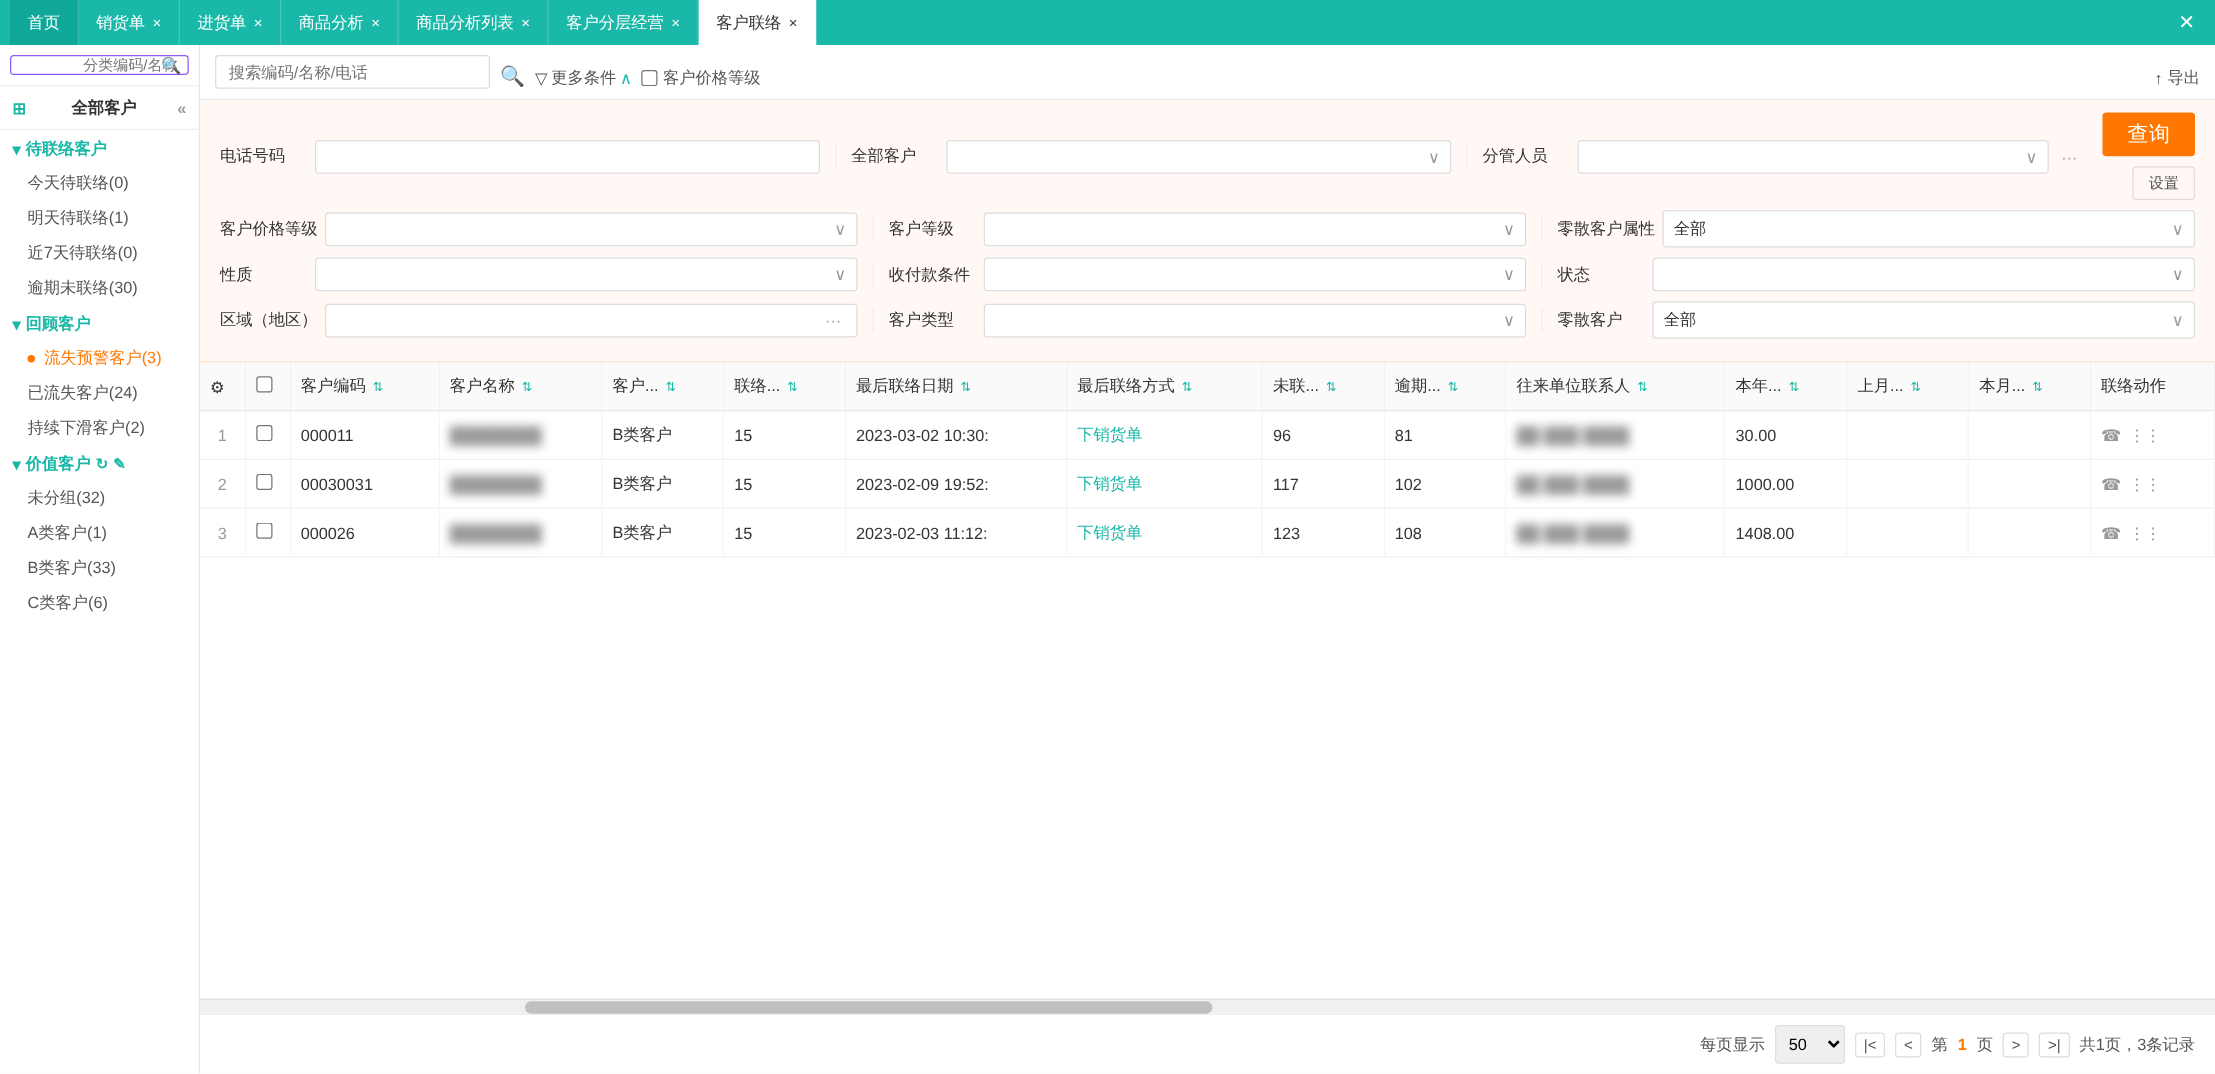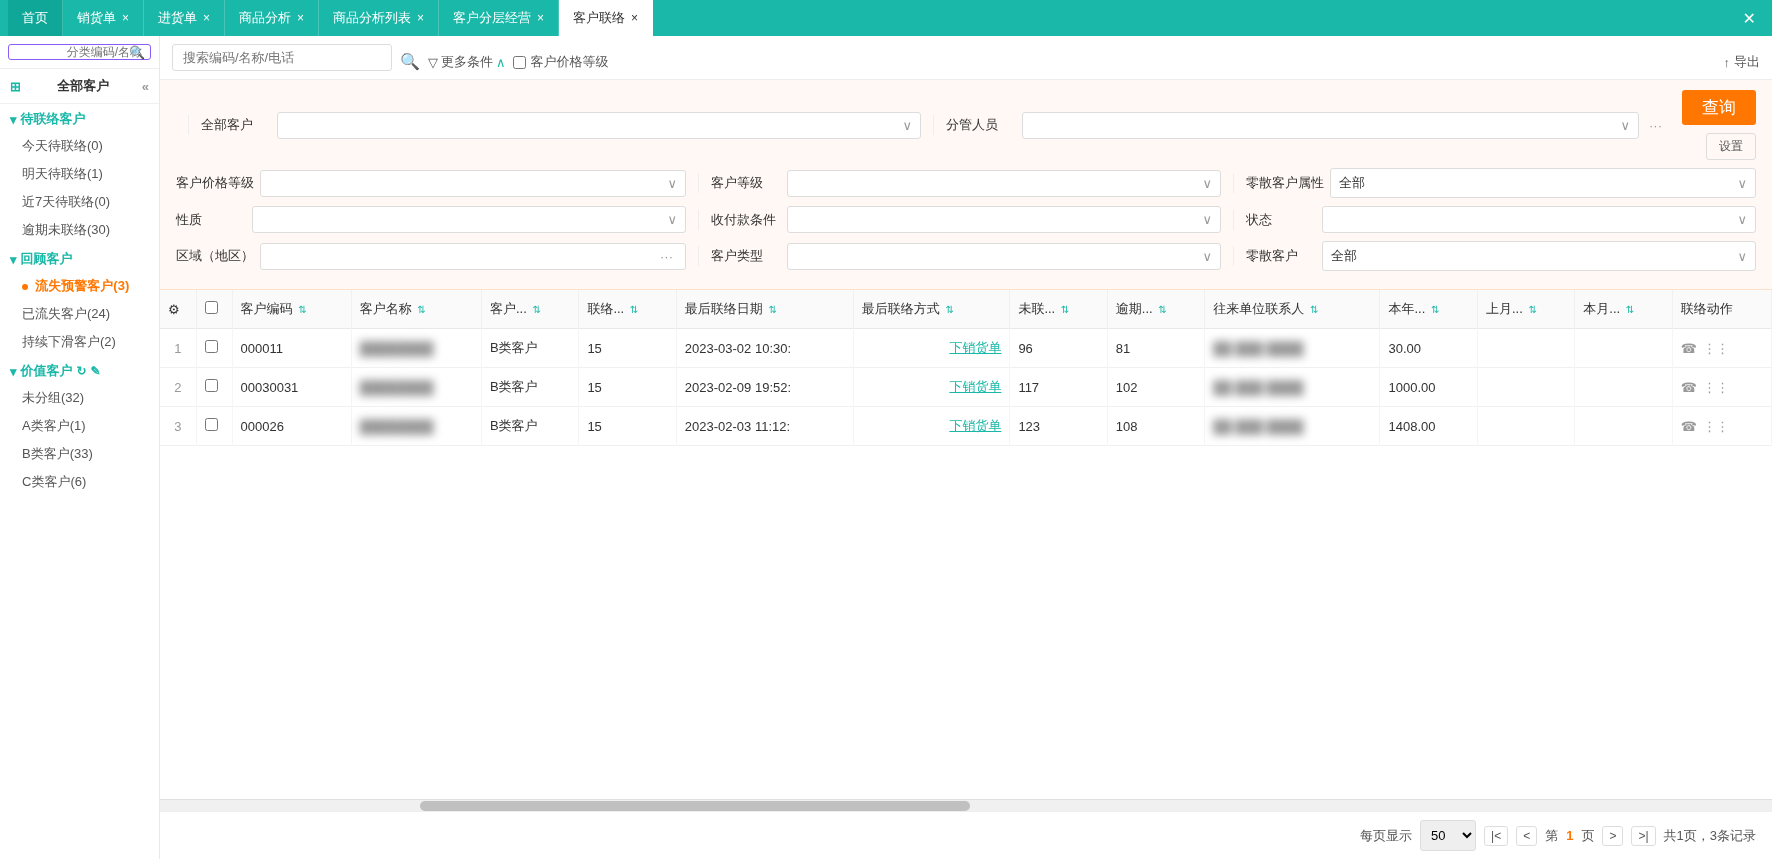--- a/index.html
+++ b/index.html
@@ -108,21 +108,21 @@
       margin-right: 4px;
     }
     .sidebar-item {
       padding: 5px 10px 5px 22px;
       color: #555;
       cursor: pointer;
       font-size: 12px;
     }
     .sidebar-item.active {
       color: #ff7700;
-      font-weight: bold;
+      font-weight: normal;
     }
     .sidebar-item.active::before {
       content: '';
       display: inline-block;
       width: 6px;
       height: 6px;
       background: #ff7700;
       border-radius: 50%;
       margin-right: 4px;
       vertical-align: middle;
@@ -319,23 +319,21 @@
       border-bottom: 1px solid #f0f0f0;
     }
     tbody td {
       padding: 10px 8px;
       color: #333;
       border-right: 1px solid #f5f5f5;
       white-space: nowrap;
     }
     tbody td.link-cell {
       color: #1ab8a8;
-      text-decoration: underline;
-      cursor: pointer;
-      text-align: right;
+      cursor: pointer;
     }
     .row-num {
       color: #999;
       text-align: center;
     }
     .action-icons {
       display: flex;
       gap: 6px;
       color: #999;
       cursor: pointer;
@@ -515,20 +513,24 @@
       </label>
       <button class="export-btn">
         <span>↑</span>
         <span>导出</span>
       </button>
     </div>
 
     <div class="filter-panel">
 
       <div class="filter-row">
+        <div class="filter-field">
+          <label>电话号码</label>
+          <input type="text" style="">
+        </div>
         <div class="filter-separator"></div>
         <div class="filter-field">
           <label>全部客户</label>
           <div class="select-box">
             <span></span>
             <span class="dropdown-arrow">∨</span>
           </div>
         </div>
         <div class="filter-separator"></div>
         <div class="filter-field">

